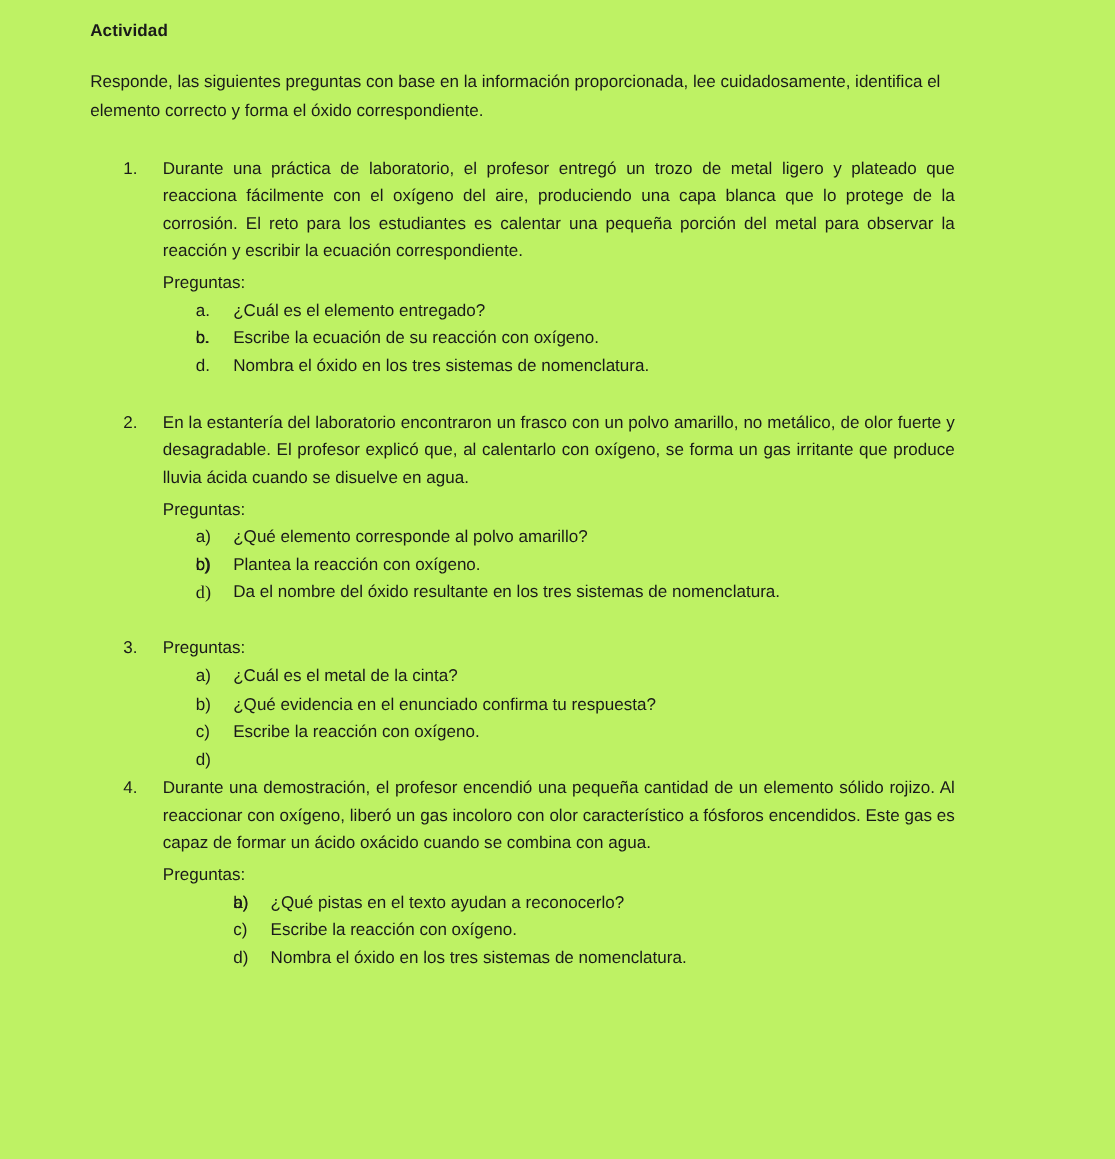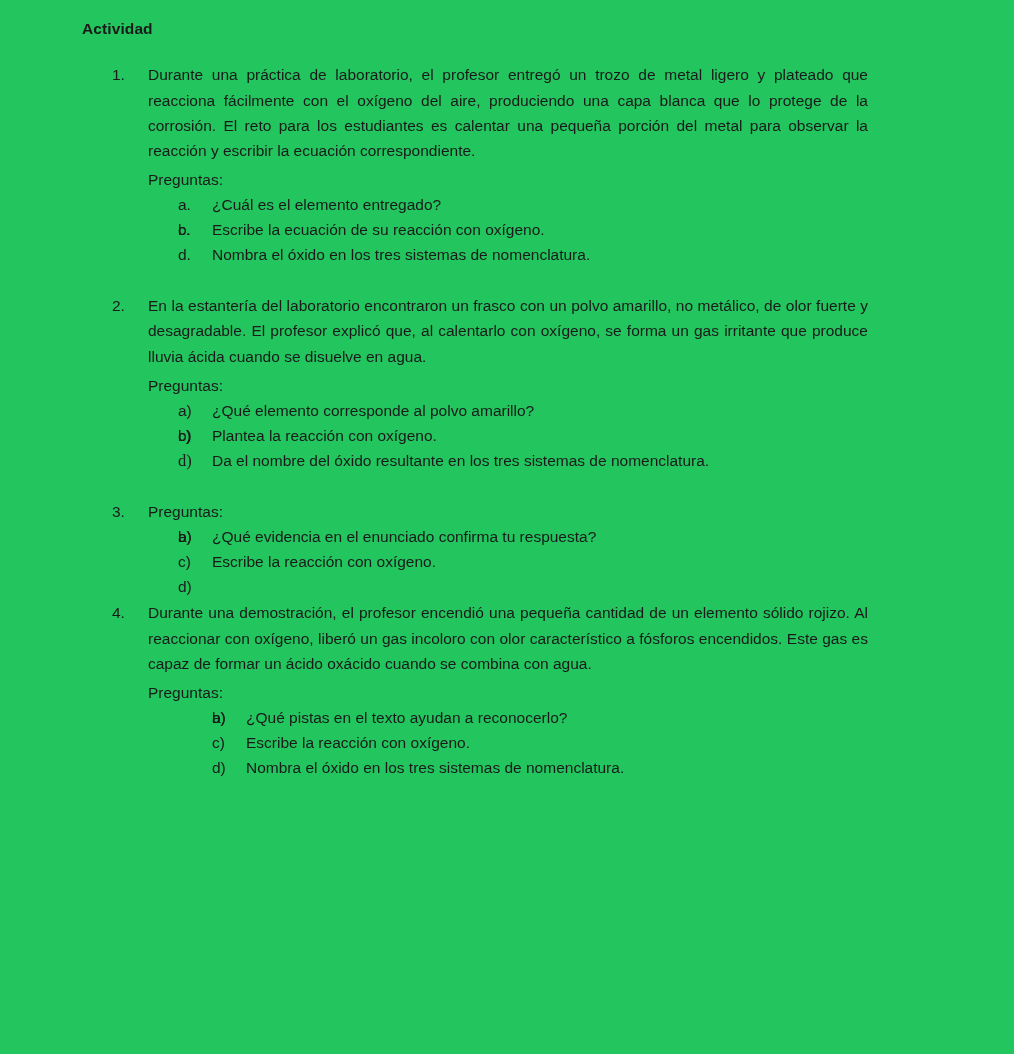--- a/index.html
+++ b/index.html
@@ -14,21 +14,21 @@
     font-family: "Liberation Sans", sans-serif;
     color: #1a1a1a;
     -webkit-font-smoothing: antialiased;
   }
   .page {
     position: relative;
     width: 1014px;
     height: 1054px;
     box-sizing: border-box;
     padding: 18px 150px 0 82px;
-    background: #22c55e;
+    background: #bef264;
     overflow: hidden;
   }
 
   .doc-heading {
     font-size: 15.5px;
     font-weight: bold;
     line-height: 1.45;
     margin: 0 0 22px 0;
     letter-spacing: 0.1px;
   }
@@ -111,20 +111,21 @@
   }
   .sub-text { display: inline-block; }
 </style>
 </head>
 <body>
 
 <div class="page">
 
   <h1 class="doc-heading">Actividad</h1>
 
+  <p class="intro">Responde, las siguientes preguntas con base en la información proporcionada, lee cuidadosamente, identifica el elemento correcto y forma el óxido correspondiente.</p>
 
   <ol class="q-list">
 
     <li class="q-item">
       <span class="q-marker">1.</span>
       <div class="q-body">Durante una práctica de laboratorio, el profesor entregó un trozo de metal ligero y plateado que reacciona fácilmente con el oxígeno del aire, produciendo una capa blanca que lo protege de la corrosión. El reto para los estudiantes es calentar una pequeña porción del metal para observar la reacción y escribir la ecuación correspondiente.</div>
       <div class="preguntas-label">Preguntas:</div>
       <ol class="sub-list">
         <li class="sub-item">
           <span class="sub-marker">a.</span>
@@ -166,20 +167,21 @@
         </li>
       </ol>
     </li>
 
     <li class="q-item">
       <span class="q-marker">3.</span>
       <div class="preguntas-label">Preguntas:</div>
       <ol class="sub-list">
         <li class="sub-item">
           <span class="sub-marker">a)</span>
+          <span class="sub-text">¿Cuál es el metal de la cinta?</span>
         </li>
         <li class="sub-item">
           <span class="sub-marker">b)</span>
           <span class="sub-text">¿Qué evidencia en el enunciado confirma tu respuesta?</span>
         </li>
         <li class="sub-item">
           <span class="sub-marker">c)</span>
           <span class="sub-text">Escribe la reacción con oxígeno.</span>
         </li>
         <li class="sub-item">

